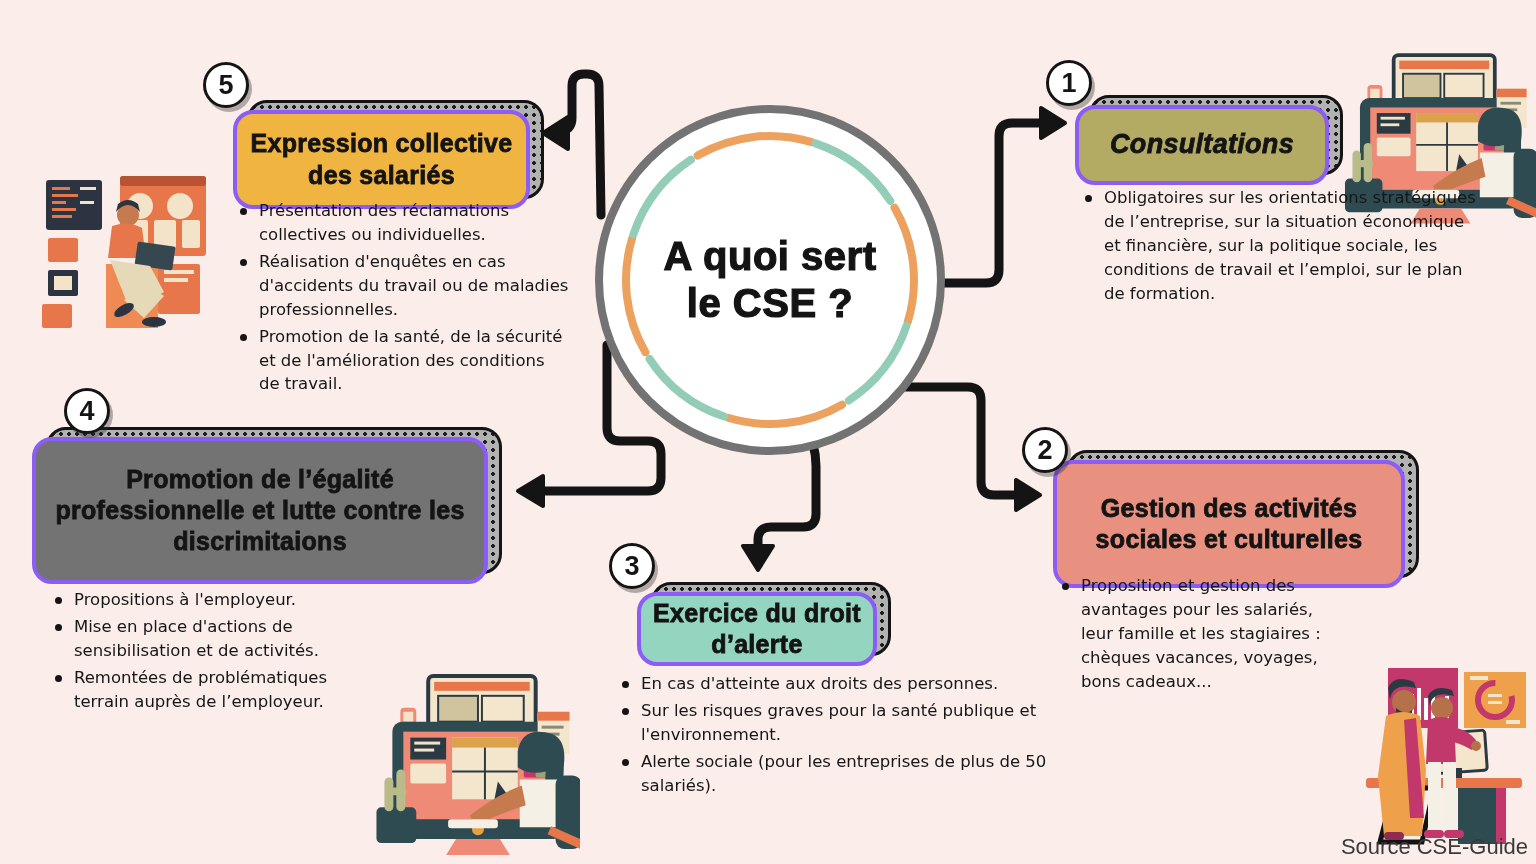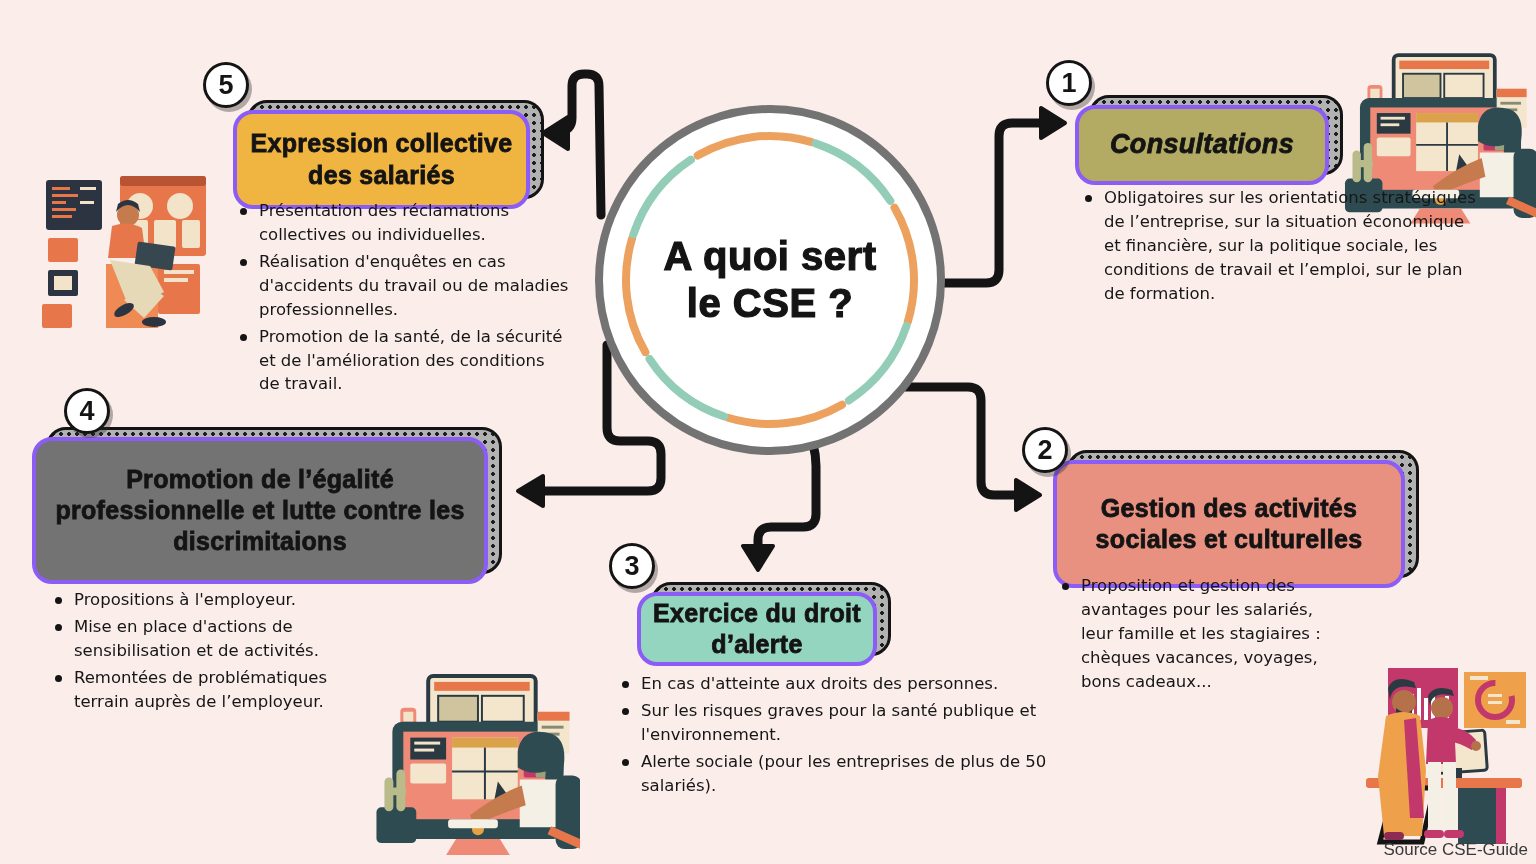--- a/index.html
+++ b/index.html
@@ -92,21 +92,21 @@
 
   #bullets1 { left:1085px; top:186px; width:392px; }
   #bullets2 { left:1062px; top:574px; width:278px; }
   #bullets3 { left:622px;  top:672px; width:462px; }
   #bullets4 { left:55px;   top:588px; width:330px; }
   #bullets5 { left:240px;  top:199px; width:330px; }
 
   
   .source {
     position:absolute; right:8px; bottom:4px; z-index:3;
-    font-size:17px; color:#3a3a3a;
+    font-size:22px; color:#3a3a3a;
     font-family:"Liberation Sans", sans-serif;
   }
 </style>
 </head>
 <body>
 
 <svg class="illus" style="left:28px;top:168px" width="185" height="165" viewBox="0 0 185 165">
   <rect x="18" y="12" width="56" height="50" rx="3" fill="#2B3440"></rect>
   <g fill="#E8764B">
     <rect x="24" y="19" width="18" height="3"></rect>

